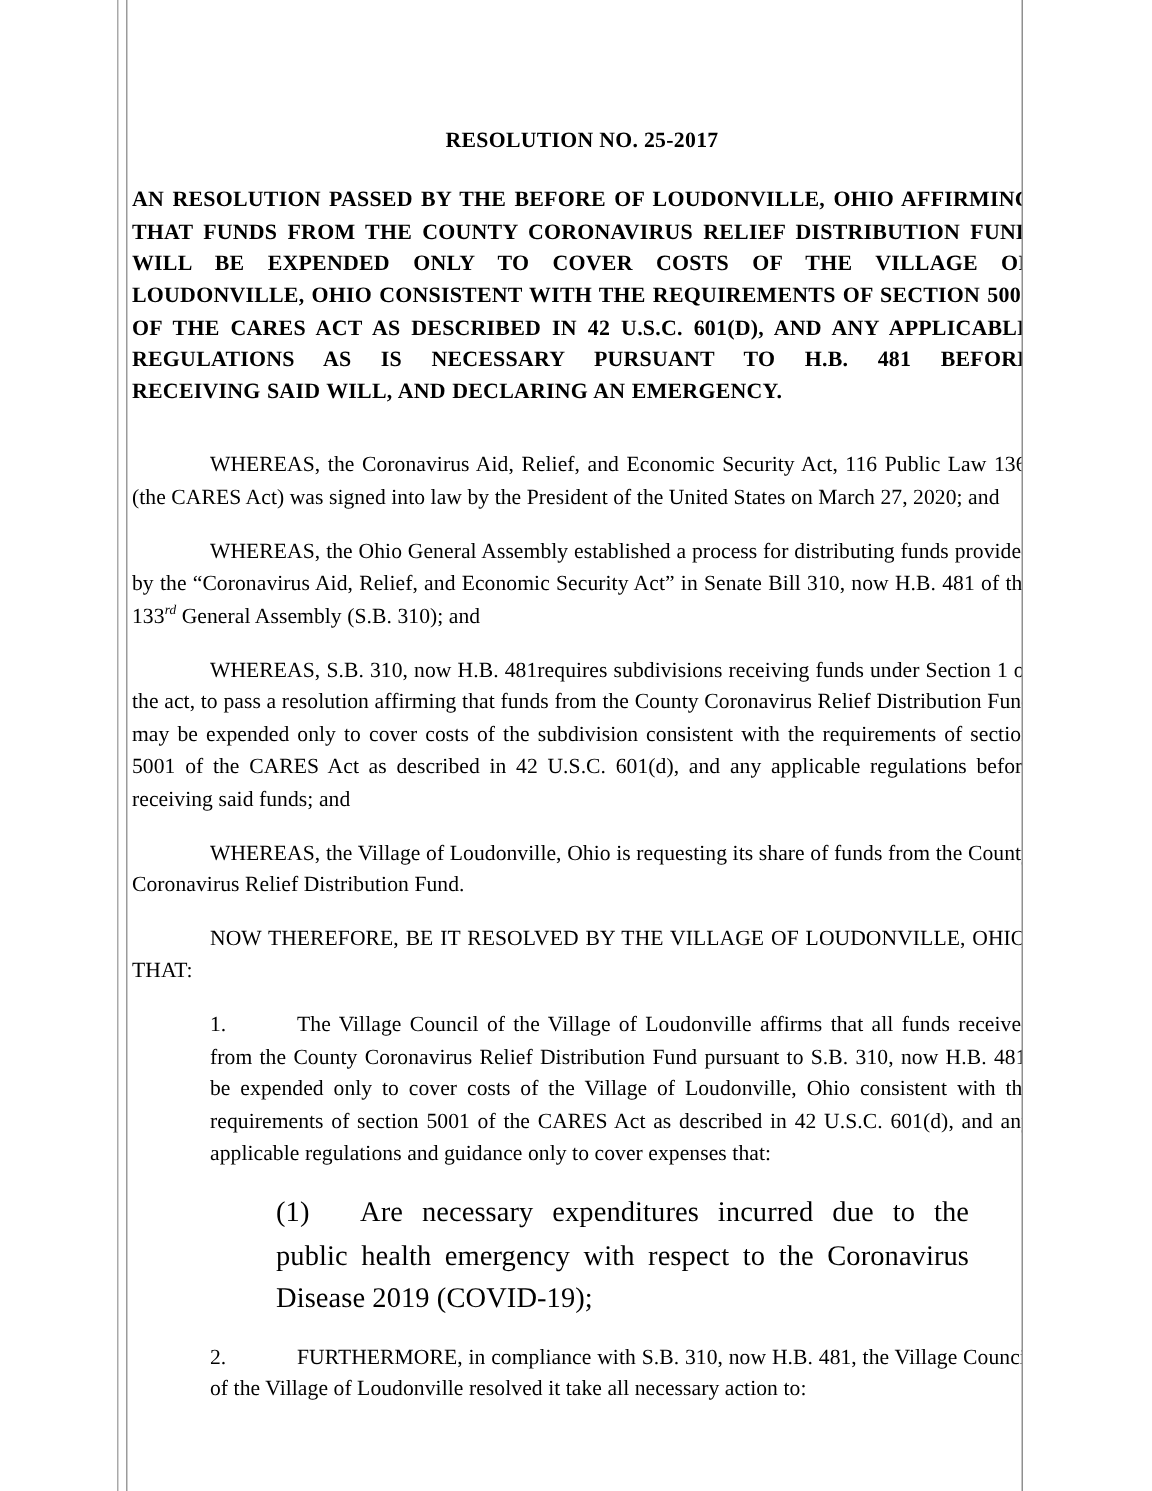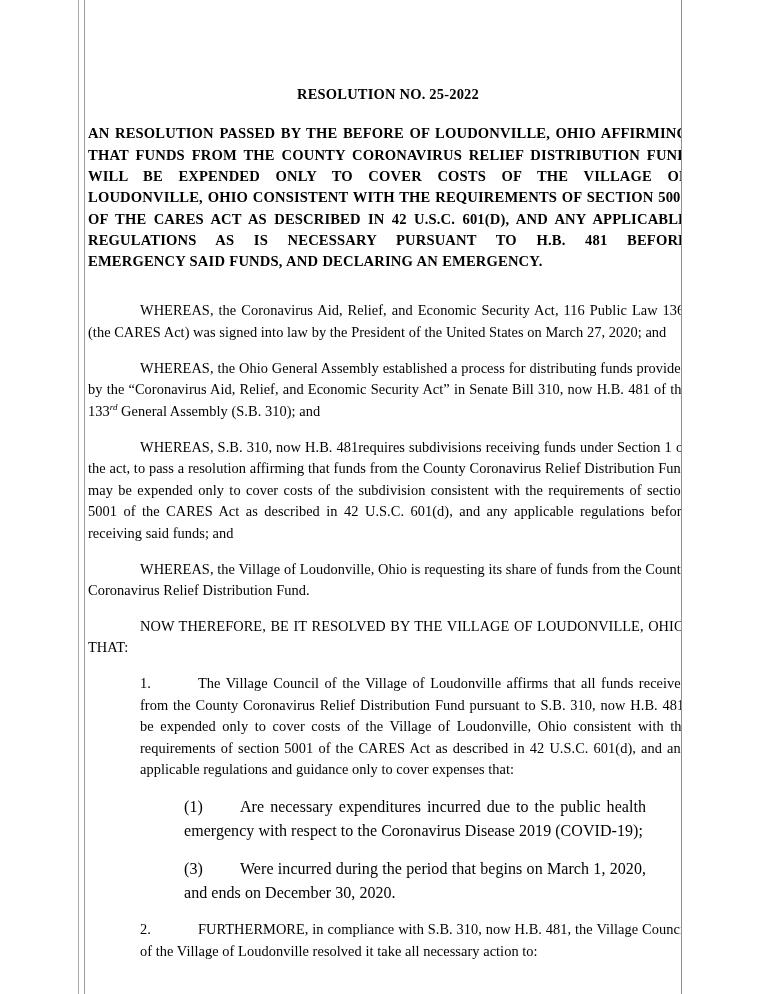--- a/index.html
+++ b/index.html
@@ -112,21 +112,21 @@
   }
   p.numbered .marker {
     display: inline-block;
     width: 58px;
   }
   p.numbered.hang {
     padding-left: 52px;
   }
 
   p.sub {
-    font-size: 16px;
+    font-size: 19px;
     text-align: justify;
     line-height: 1.5;
     margin: 0 0 14px 0;
     padding-left: 96px;
     padding-right: 42px;
     letter-spacing: .05px;
   }
   p.sub .marker {
     display: inline-block;
     width: 56px;
@@ -144,46 +144,45 @@
 
 <div id="page">
 
   <div class="rule-left-outer"></div>
   <div class="rule-left-inner"></div>
   <div class="rule-right"></div>
 
   <div id="content">
     <div id="inner">
 
-      <div class="doc-title">RESOLUTION NO. 25-2022</div>
+      <div class="doc-title">RESOLUTION NO. 25-2017</div>
 
       <div class="heading-block">
         <span>AN RESOLUTION PASSED BY THE BEFORE OF LOUDONVILLE,</span>
         <span>OHIO AFFIRMING THAT FUNDS FROM THE COUNTY CORONAVIRUS RELIEF</span>
         <span>DISTRIBUTION FUND WILL  BE EXPENDED ONLY TO COVER COSTS OF THE</span>
         <span>VILLAGE OF LOUDONVILLE, OHIO CONSISTENT WITH THE REQUIREMENTS OF</span>
         <span>SECTION 5001 OF THE CARES ACT AS DESCRIBED IN 42 U.S.C. 601(D), AND ANY</span>
         <span>APPLICABLE REGULATIONS AS IS NECESSARY PURSUANT TO H.B. 481 BEFORE</span>
-        <span class="last-line">EMERGENCY SAID FUNDS, AND DECLARING AN EMERGENCY.</span>
+        <span class="last-line">RECEIVING SAID WILL, AND DECLARING AN EMERGENCY.</span>
       </div>
 
       <p class="body">WHEREAS, the Coronavirus Aid, Relief, and Economic Security Act, 116 Public Law 136, (the CARES Act) was signed into law by the President of the United States on March 27, 2020; and</p>
 
       <p class="body"><span>WHEREAS, the Ohio General Assembly established a process for distributing funds provided by the “Coronavirus Aid, Relief, and Economic Security Act” in Senate Bill 310, now H.B. 481 of the 133</span><sup>rd</sup><span> General Assembly (S.B. 310); and</span></p>
 
       <p class="body">WHEREAS, S.B. 310, now H.B. 481requires subdivisions receiving funds under Section 1 of the act, to pass a resolution affirming that funds from the County Coronavirus Relief Distribution Fund may be expended only to cover costs of the subdivision consistent with the requirements of section 5001 of the CARES Act as described in 42 U.S.C. 601(d), and any applicable regulations before receiving said funds; and</p>
 
       <p class="body">WHEREAS, the Village of Loudonville, Ohio is requesting its share of funds from the County Coronavirus Relief Distribution Fund.</p>
 
       <p class="body">NOW THEREFORE, BE IT RESOLVED BY THE VILLAGE OF LOUDONVILLE, OHIO, THAT:</p>
 
       <p class="numbered hang"><span class="marker">1.</span><span>The Village Council of the Village of Loudonville affirms that all funds received from the County Coronavirus Relief Distribution Fund pursuant to S.B. 310, now H.B. 481, be expended only to cover costs of the Village of Loudonville, Ohio consistent with the requirements of section 5001 of the CARES Act as described in 42 U.S.C. 601(d), and any applicable regulations and guidance only to cover expenses that:</span></p>
 
       <p class="sub"><span class="marker">(1)</span><span>Are necessary expenditures incurred due to the public health emergency with respect to the Coronavirus Disease 2019 (COVID-19);</span></p>
 
 
-      <p class="sub"><span class="marker">(3)</span><span>Were incurred during the period that begins on March 1, 2020, and ends on December 30, 2020.</span></p>
 
       <p class="numbered hang"><span class="marker">2.</span><span>FURTHERMORE, in compliance with S.B. 310, now H.B. 481, the Village Council of the Village of Loudonville resolved it take all necessary action to:</span></p>
 
     </div>
   </div>
 </div>
 
 </body></html>

